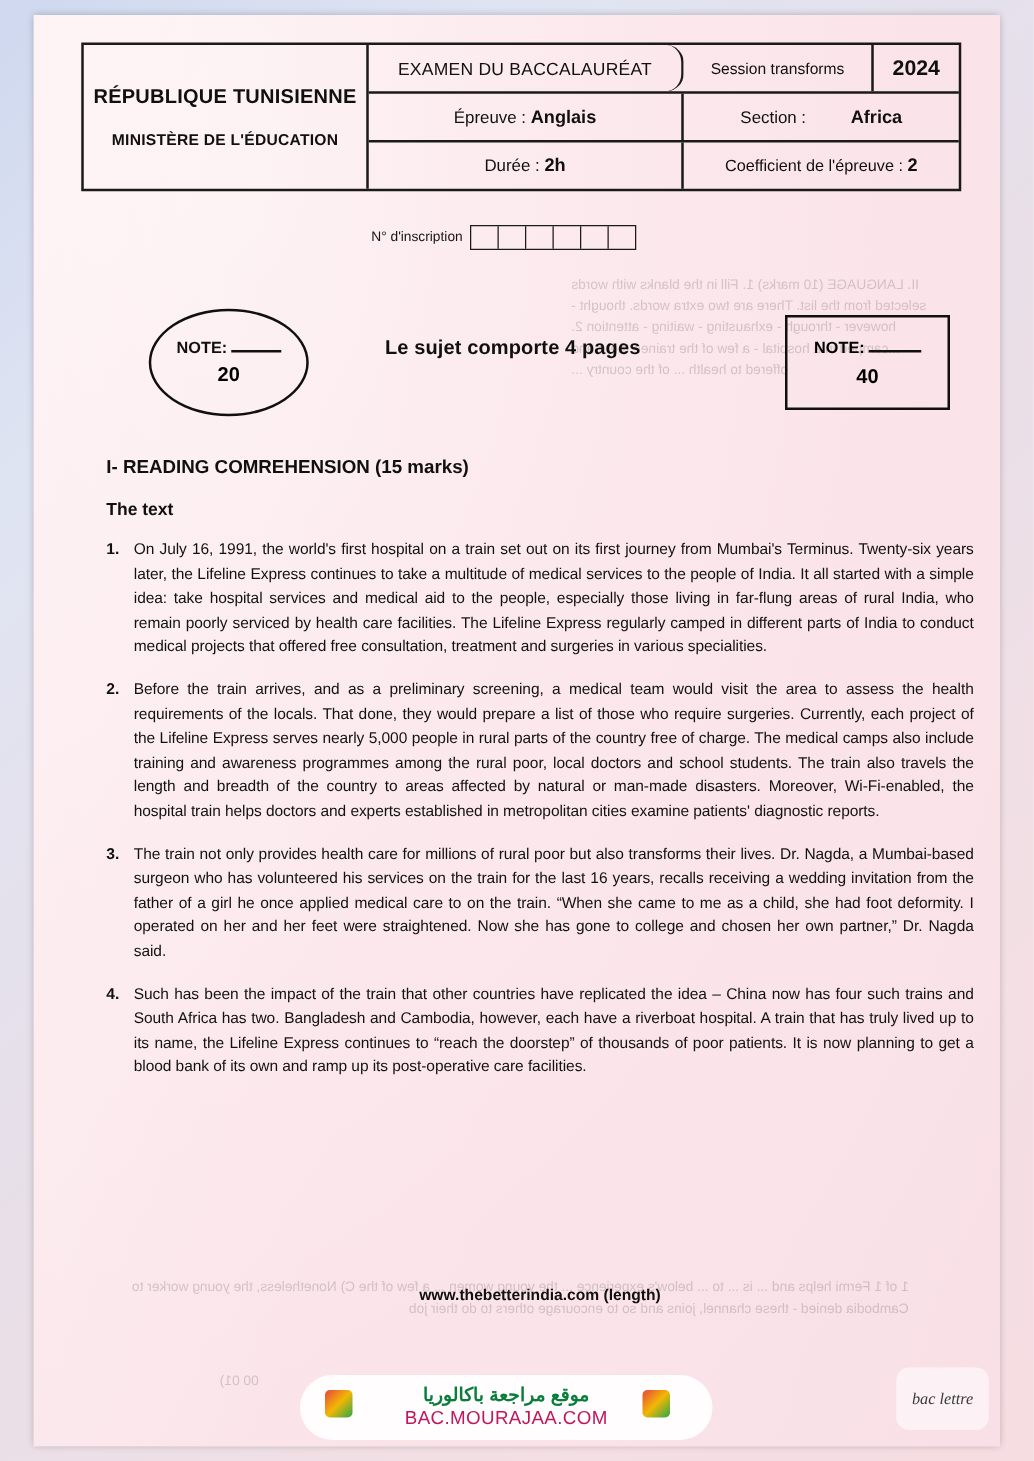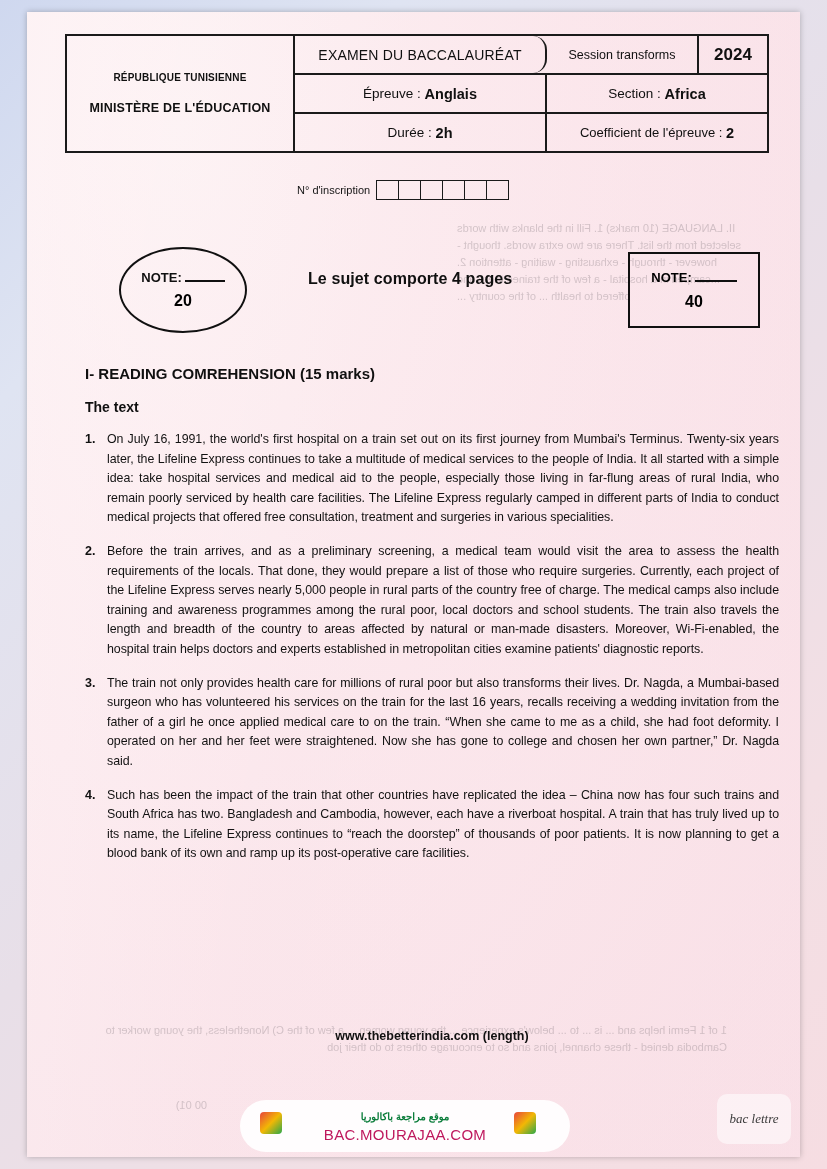--- a/index.html
+++ b/index.html
@@ -47,21 +47,21 @@
     width: 228px;
     border-right: 2px solid #1a1a1a;
     display: flex;
     flex-direction: column;
     justify-content: center;
     align-items: center;
     padding: 6px 4px;
     box-sizing: border-box;
   }
   .hdr-left .l1 {
-    font-size: 10px;
+    font-size: 16px;
     font-weight: bold;
     letter-spacing: .2px;
     color: #101010;
     margin-bottom: 18px;
   }
   .hdr-left .l2 {
     font-size: 12.5px;
     font-weight: bold;
     letter-spacing: .2px;
     color: #101010;
@@ -86,21 +86,21 @@
     box-sizing: border-box;
     padding: 0 6px;
     text-align: center;
   }
   .cell.b { border-right: 2px solid #1a1a1a; }
   .c-exam { flex: 1 1 250px; font-weight: normal; font-size: 14px; letter-spacing: .2px; border-radius: 14px; }
   .c-session { flex: 0 0 152px; font-size: 12.5px; }
   .c-year { flex: 0 0 68px; font-weight: bold; font-size: 17px; }
   .c-epreuve { flex: 1 1 250px; font-size: 13.5px; }
   .c-epreuve b { font-size: 14.5px; }
-  .c-section { flex: 0 0 220px; font-size: 13.5px; }
+  .c-section { flex: 0 0 220px; font-size: 13.5px; gap: 16px; }
   .c-section b { font-size: 14.5px; }
   .c-duree { flex: 1 1 250px; font-size: 13.5px; }
   .c-duree b { font-size: 14.5px; text-align: right; }
   .c-coef { flex: 0 0 220px; font-size: 13px; }
   .c-coef b { font-size: 14.5px; }
 
   
   .inscr {
     position: absolute;
     left: 270px;
@@ -266,21 +266,21 @@
     width: 330px;
     height: 52px;
     background: rgba(255,255,255,0.92);
     border-radius: 26px;
     display: flex;
     align-items: center;
     justify-content: center;
     flex-direction: column;
   }
   .footer-wm .ar {
-    font-size: 10px;
+    font-size: 15px;
     color: #0b7d3b;
     font-weight: bold;
     direction: rtl;
     line-height: 18px;
   }
   .footer-wm .url {
     font-size: 15px;
     color: #be185d;
     font-weight: normal;
     letter-spacing: .3px;

